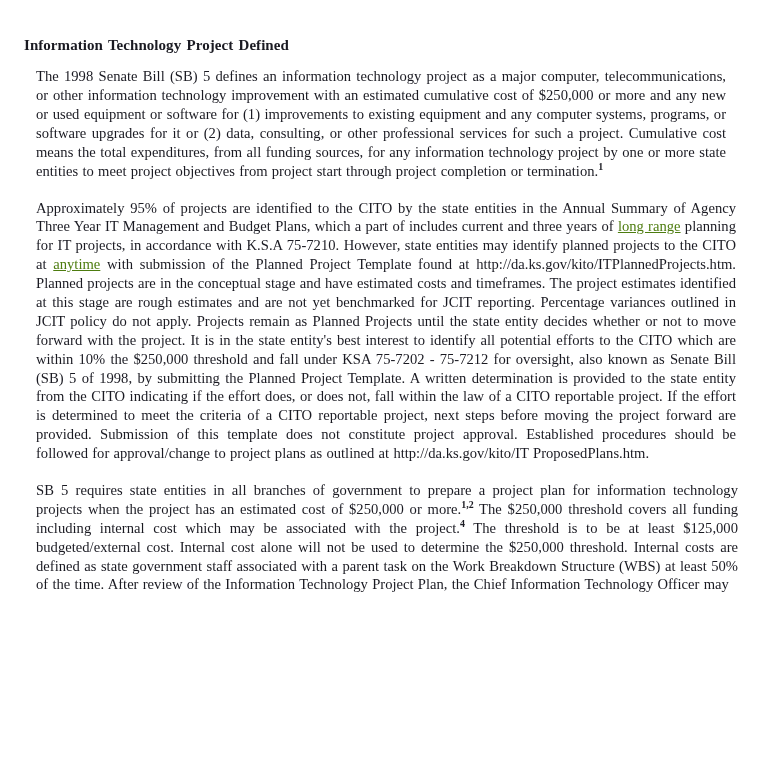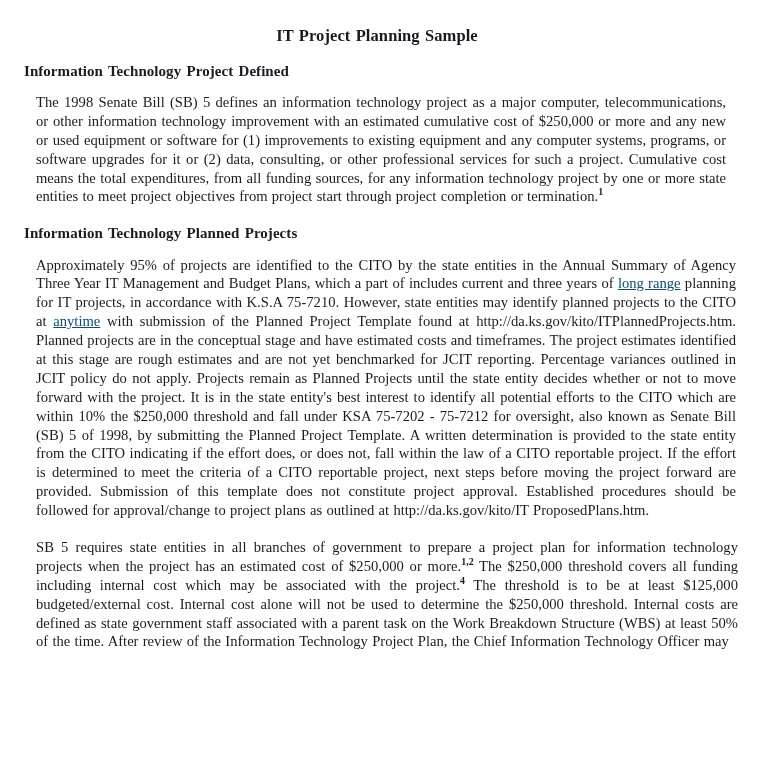--- a/index.html
+++ b/index.html
@@ -52,47 +52,45 @@
     text-justify: inter-word;
     word-spacing: 0.6px;
     letter-spacing: 0.01px;
     hyphens: none;
   }
   .body-text.narrow-1 { width: 690px; }
   .body-text.narrow-2 { width: 700px; }
   .body-text.narrow-3 { width: 702px; }
 
   a.doclink {
-    color: #0c4a6e;
+    color: #4d7c0f;
     text-decoration: underline;
   }
   sup {
     font-size: 0.68em;
     vertical-align: super;
     line-height: 0;
     font-weight: bold;
   }
   .url {
     white-space: nowrap;
   }
 </style>
 </head>
 <body>
 
 <div class="page">
 
-  <h1 class="doc-title">IT Project Planning Sample</h1>
 
   <div class="section" style="margin-top:16px;">
     <div class="section-heading">Information Technology  Project Defined</div>
     <p class="body-text narrow-1"><span>The 1998 Senate  Bill (SB) 5 defines an information  technology  project  as a major computer, telecommunications,  or other information  technology improvement with an estimated cumulative cost of $250,000  or more and any new or used equipment  or software for (1) improvements to existing equipment  and any computer systems, programs,  or software upgrades for it or (2) data,  consulting,  or other professional  services for such a project.  Cumulative  cost means the total expenditures,  from all funding sources, for any information  technology project by one or more state  entities to meet project objectives from project  start through  project completion  or termination.</span><sup>1</sup></p>
   </div>
 
   <div class="section">
-    <div class="section-heading">Information Technology  Planned Projects</div>
     <p class="body-text narrow-2"><span>Approximately  95% of projects  are identified to the CITO by the state entities in the Annual Summary of Agency Three  Year  IT Management  and Budget  Plans, which a part of includes current and three  years of </span><a class="doclink" href="#">long range</a><span> planning for IT projects, in accordance  with K.S.A 75-7210.  However, state entities may identify planned projects  to the CITO at </span><a class="doclink" href="#">anytime</a><span> with submission of the Planned Project Template found at </span><span class="url">http://da.ks.gov/kito/ITPlannedProjects.htm</span><span>.  Planned projects  are in the conceptual  stage  and have estimated  costs and timeframes. The project  estimates  identified at this stage  are rough estimates  and are not yet benchmarked  for JCIT reporting.  Percentage variances outlined in JCIT policy do not apply. Projects  remain as Planned  Projects  until the state entity decides whether  or not to move forward with the project. It is in the state entity's best interest to identify all potential  efforts to the CITO which are within 10% the $250,000  threshold and fall under  KSA 75-7202  - 75-7212  for oversight,  also known as Senate  Bill (SB) 5 of 1998, by submitting the Planned Project Template. A written  determination  is provided to the state entity from the CITO indicating if the  effort does, or does not, fall within the law of a CITO reportable project.  If the effort is determined  to meet the criteria of a CITO reportable  project, next steps before moving the project forward  are provided.  Submission of this template  does not constitute project  approval.  Established procedures  should be followed for approval/change  to project plans as outlined at </span><span class="url">http://da.ks.gov/kito/IT ProposedPlans.htm</span><span>.</span></p>
   </div>
 
   <div class="section">
     <p class="body-text narrow-3"><span>SB 5 requires  state entities in all branches of government to prepare  a project plan for information technology projects  when the project  has an estimated  cost of $250,000  or more.</span><sup>1,2</sup><span> The $250,000 threshold  covers all funding including internal  cost which may be associated with the project.</span><sup>4</sup><span> The threshold  is to be at least $125,000  budgeted/external  cost. Internal  cost alone will not be used to determine  the $250,000  threshold.  Internal  costs are defined as state government  staff associated with a parent task on the Work Breakdown  Structure  (WBS) at least 50% of the time. After  review of the Information  Technology  Project  Plan, the Chief Information  Technology  Officer may</span></p>
   </div>
 
 </div>
 
 </body></html>

